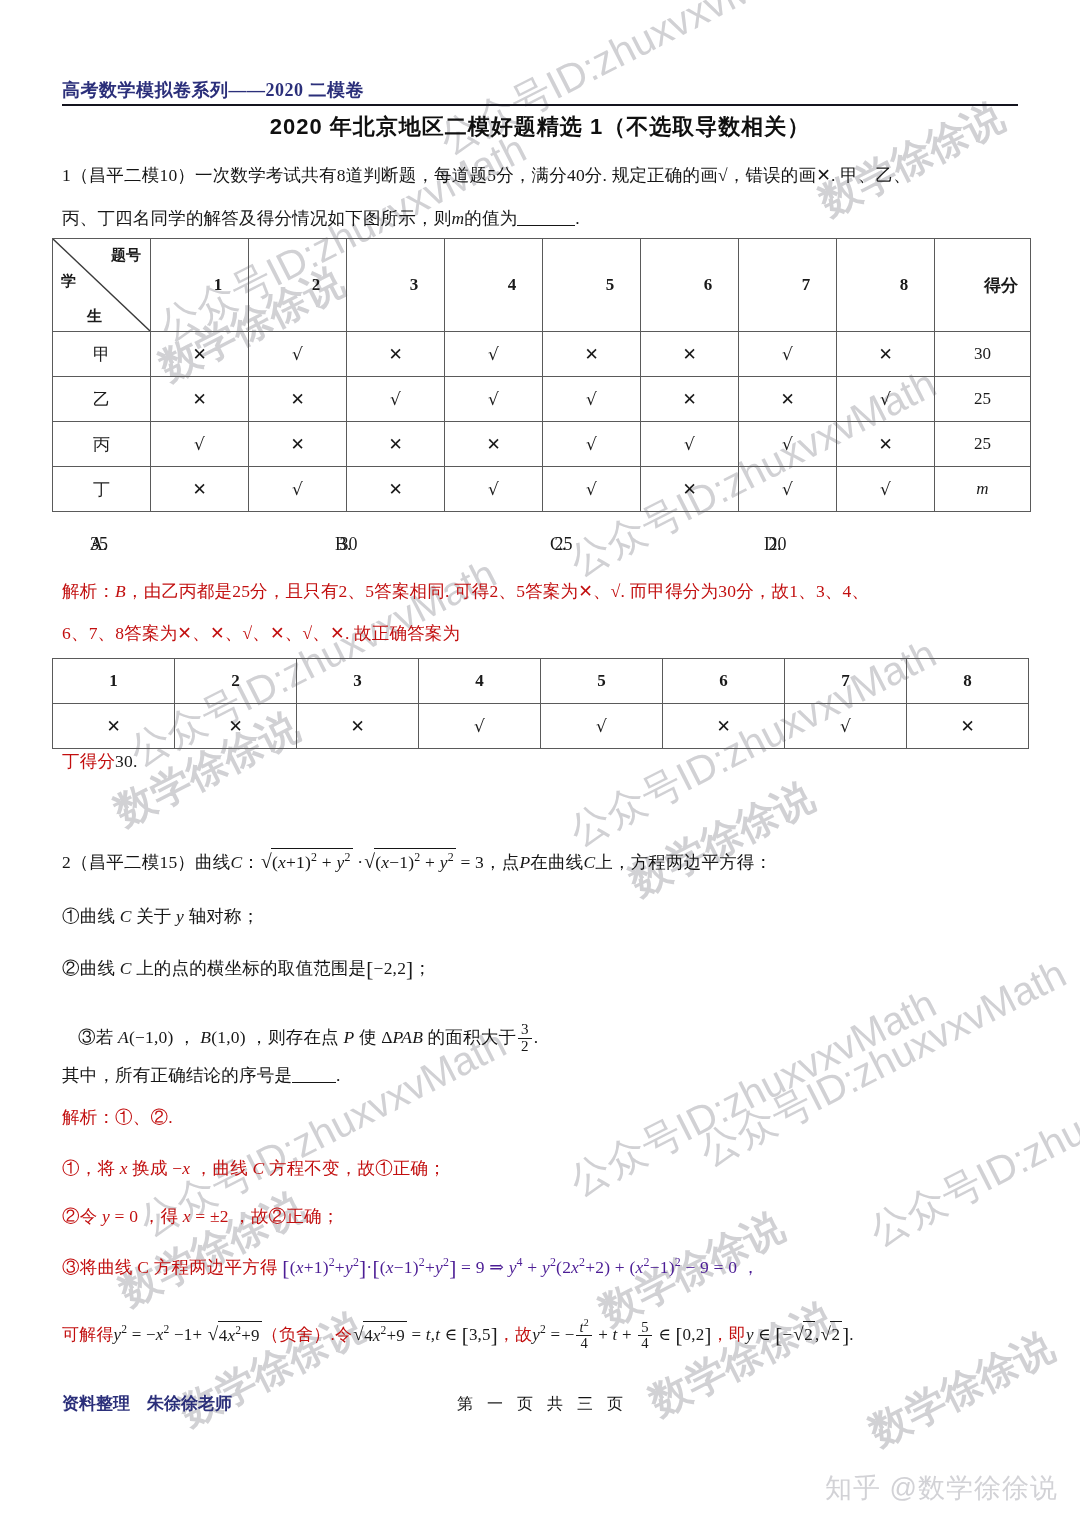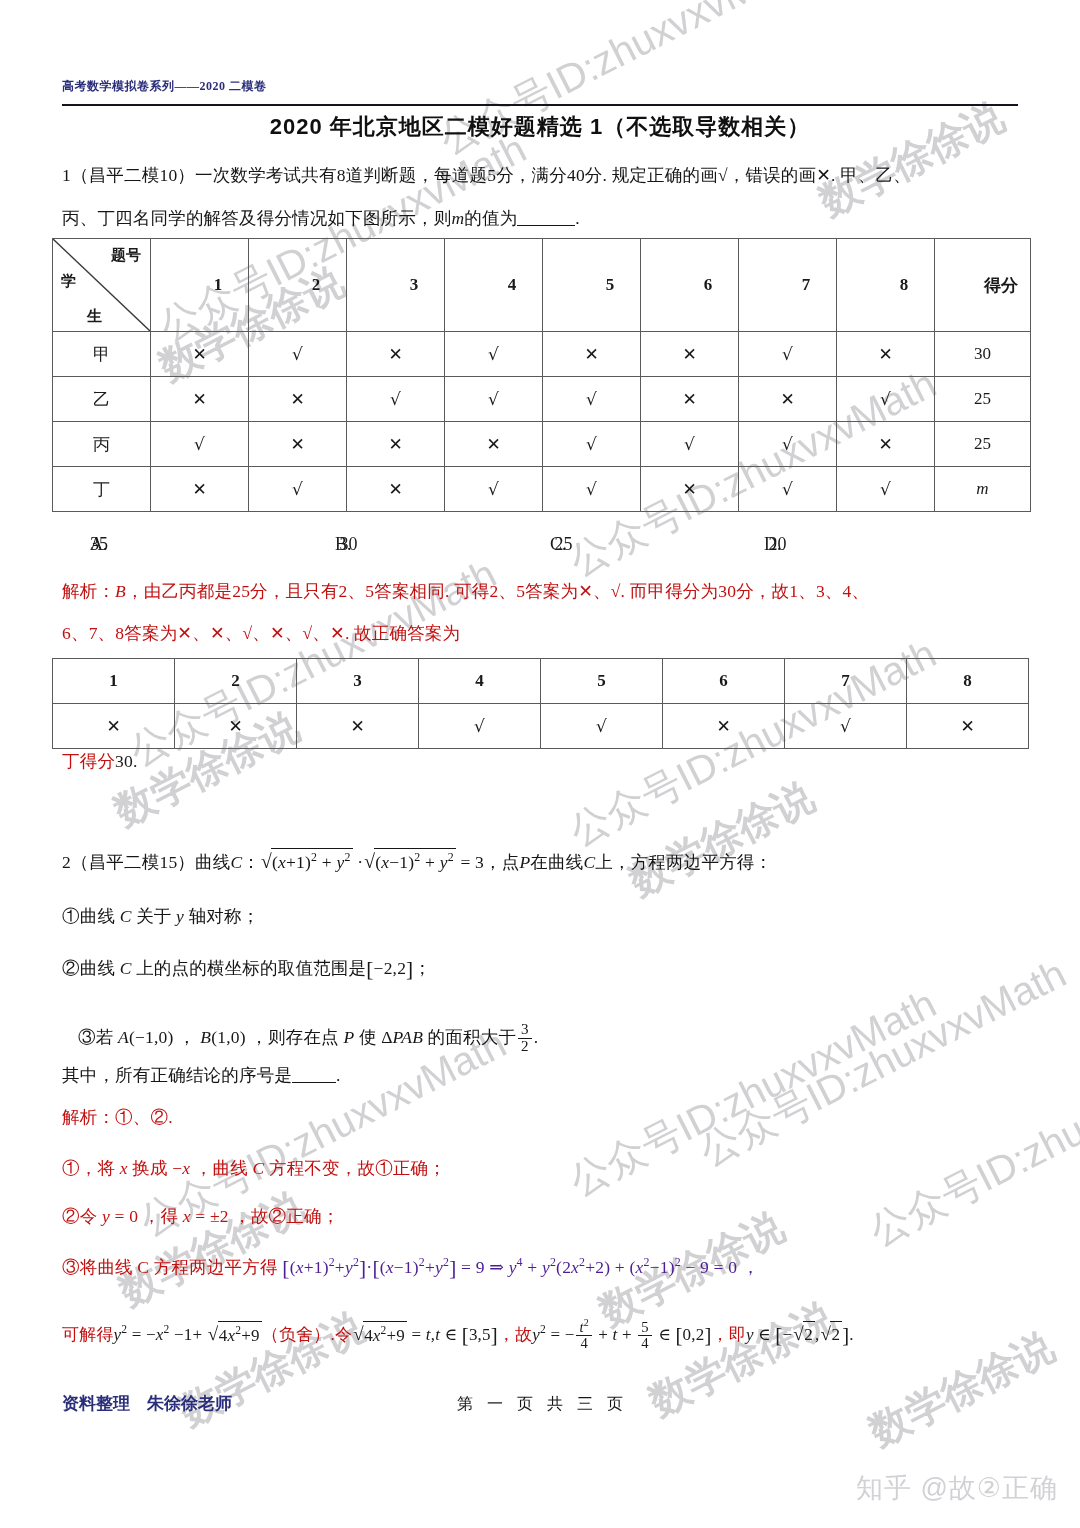--- a/index.html
+++ b/index.html
@@ -43,21 +43,21 @@
     inset: 0;
     z-index: 10;
   }
 
   .hdr-line {
     position: absolute;
     left: 62px;
     top: 78px;
     font-family: "Liberation Serif", "DejaVu Serif", serif;
     font-weight: 700;
-    font-size: 12px;
+    font-size: 18px;
     color: #2b2f7a;
     letter-spacing: .5px;
   }
   .hdr-rule {
     position: absolute;
     left: 62px;
     top: 104px;
     width: 956px;
     height: 2px;
     background: #14141e;
@@ -438,15 +438,15 @@
       <span class="brk">[</span>(<span class="mi">x</span>+1)<span class="sup">2</span>+<span class="mi">y</span><span class="sup">2</span><span class="brk">]</span>·<span class="brk">[</span>(<span class="mi">x</span>−1)<span class="sup">2</span>+<span class="mi">y</span><span class="sup">2</span><span class="brk">]</span> = 9 ⇒ <span class="mi">y</span><span class="sup">4</span> + <span class="mi">y</span><span class="sup">2</span>(2<span class="mi">x</span><span class="sup">2</span>+2) + (<span class="mi">x</span><span class="sup">2</span>−1)<span class="sup">2</span> − 9 = 0 ，
     </span>
   </div>
 
   <div class="sol wide" style="left:62px; top:1318px; font-size:17px;">
     <span class="kw">可解得</span><span style="color:#1a1a1a;"><span class="mi">y</span><span class="sup">2</span> = −<span class="mi">x</span><span class="sup">2</span> −1+ <span class="sqrt"><span class="rad">4<span class="mi">x</span><span class="sup">2</span>+9</span></span></span><span>（负舍）.</span><span class="kw">令</span><span style="color:#1a1a1a;"><span class="sqrt"><span class="rad">4<span class="mi">x</span><span class="sup">2</span>+9</span></span> = <span class="mi">t</span>,<span class="mi">t</span> ∈ <span class="brk">[</span>3,5<span class="brk">]</span></span>，<span class="kw">故</span><span style="color:#1a1a1a;"><span class="mi">y</span><span class="sup">2</span> = −<span class="frac"><span class="num"><span class="mi">t</span><span class="sup">2</span></span><span class="den">4</span></span> + <span class="mi">t</span> + <span class="frac"><span class="num">5</span><span class="den">4</span></span> ∈ <span class="brk">[</span>0,2<span class="brk">]</span></span>，<span class="kw">即</span><span style="color:#1a1a1a;"><span class="mi">y</span> ∈ <span class="brk">[</span>−<span class="sqrt"><span class="rad">2</span></span>,<span class="sqrt"><span class="rad">2</span></span><span class="brk">]</span>.</span>
   </div>
 
   <div class="footer-left">资料整理　朱徐徐老师</div>
   <div class="footer-center">第 一 页 共 三 页</div>
-  <div class="zhihu-wm">知乎 @故②正确</div>
+  <div class="zhihu-wm">知乎 @数学徐徐说</div>
 
 </div>
 
 </body></html>

